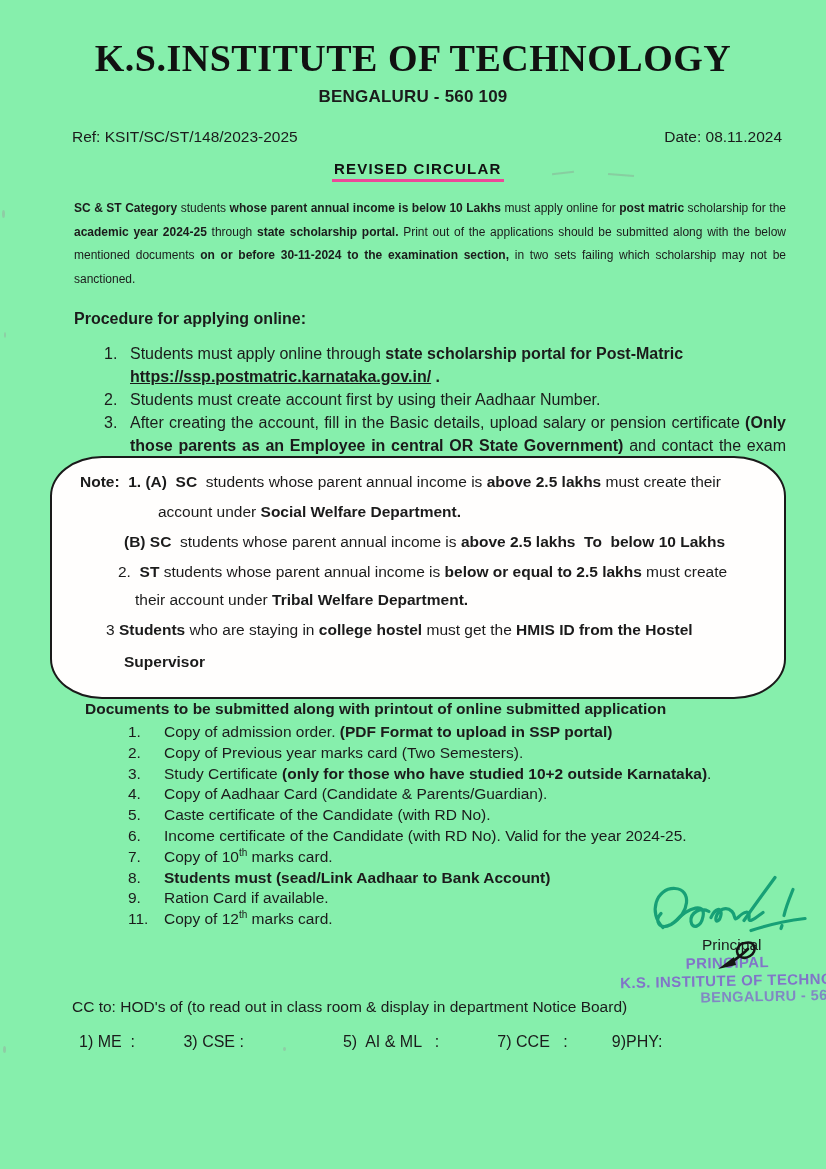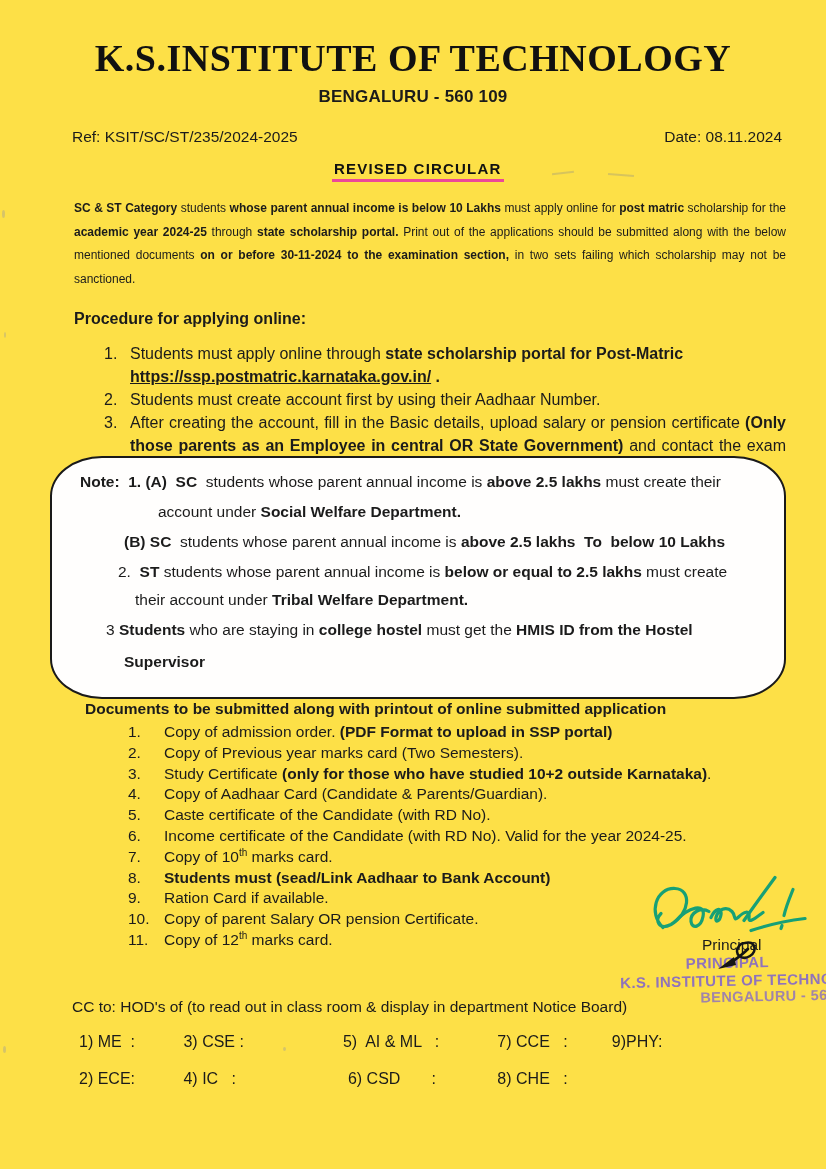--- a/index.html
+++ b/index.html
@@ -1,18 +1,18 @@
 <!DOCTYPE html>
 <html><head>
 <meta charset="utf-8">
 <style>
   html,body{margin:0;padding:0;background:#e8e8e8;}
   .page{
     position:relative;width:826px;height:1169px;margin:0 auto;
-    background:#fde047;overflow:hidden;
+    background:#86efac;overflow:hidden;
     font-family:"Liberation Sans",sans-serif;color:#1b1b1b;
   }
   .b{font-weight:700}
   .u{text-decoration:underline}
   sup{font-size:10px;line-height:0}
 
   .header{position:absolute;top:36px;left:0;right:0;text-align:center}
   .institute{font-family:"Liberation Serif",serif;font-weight:700;font-size:38px;letter-spacing:.5px;color:#111}
   .city{font-weight:700;font-size:17px;margin-top:7px;letter-spacing:.2px}
 
@@ -88,21 +88,21 @@
 <body>
 
 <div class="page">
 
   <div class="header">
     <div class="institute">K.S.INSTITUTE OF TECHNOLOGY</div>
     <div class="city">BENGALURU - 560 109</div>
   </div>
 
   <div class="refrow">
-    <span>Ref: KSIT/SC/ST/235/2024-2025</span>
+    <span>Ref: KSIT/SC/ST/148/2023-2025</span>
     <span>Date: 08.11.2024</span>
   </div>
 
   <div class="circ-title">REVISED CIRCULAR</div>
 
   <div class="smudge smudge1"></div>
   <div class="smudge smudge2"></div>
   <div class="speck" style="left:2px;top:210px;width:3px;height:8px"></div>
   <div class="speck" style="left:4px;top:332px;width:2px;height:6px"></div>
   <div class="speck" style="left:3px;top:1046px;width:3px;height:7px"></div>
@@ -190,24 +190,20 @@
       <li>
         <span class="num">8.</span>
         <span class="txt"><span class="b">Students must (sead/Link Aadhaar to Bank Account)</span></span>
       </li>
 
       <li>
         <span class="num">9.</span>
         <span class="txt"><span>Ration Card if available.</span></span>
       </li>
 
-      <li>
-        <span class="num">10.</span>
-        <span class="txt"><span>Copy of parent Salary OR pension Certificate.</span></span>
-      </li>
 
       <li>
         <span class="num">11.</span>
         <span class="txt"><span>Copy of 12</span><sup>th</sup><span> marks card.</span></span>
       </li>
 
     </ol>
 
   <svg class="sig-ink" viewBox="0 0 175 85">
     <g fill="none" stroke-width="3.2" stroke-linecap="round" stroke="#17a076">
@@ -246,25 +242,14 @@
     
       <span class="dept-cell">3) CSE :</span>
     
       <span class="dept-cell">5)  AI &amp; ML   :</span>
     
       <span class="dept-cell">7) CCE   :</span>
     
       <span class="dept-cell">9)PHY:</span>
     </div>
 
-  <div class="dept-row row2">
-    
-  
-      <span class="dept-cell">2) ECE:</span>
-    
-      <span class="dept-cell">4) IC   :</span>
-    
-      <span class="dept-cell">6) CSD       :</span>
-    
-      <span class="dept-cell">8) CHE   :</span>
-    </div>
 
 </div>
 
 </body></html>

